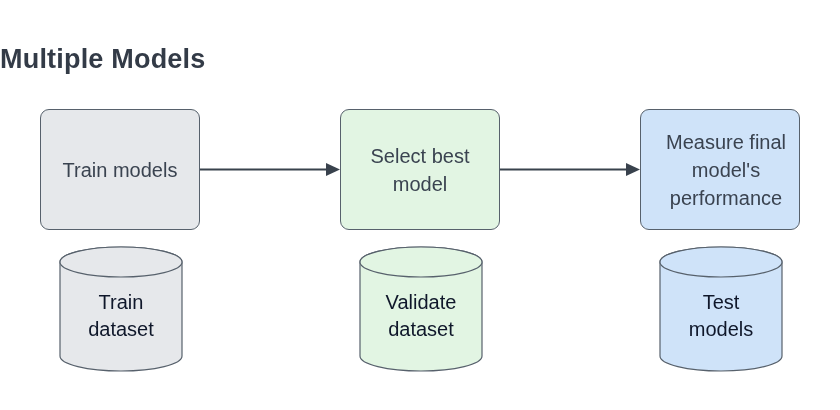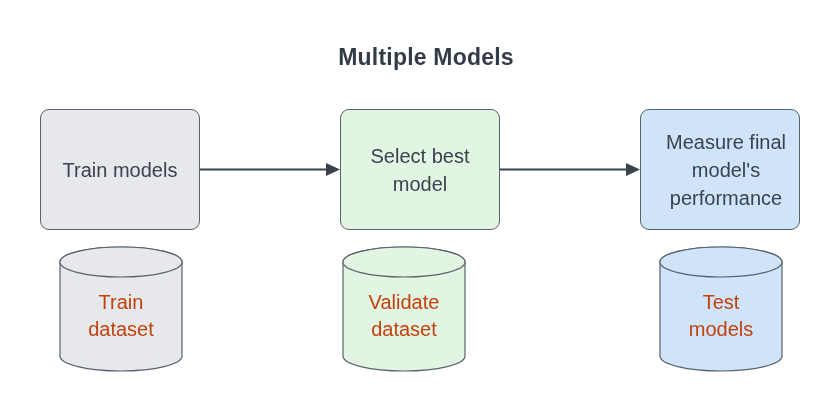--- a/index.html
+++ b/index.html
@@ -10,25 +10,25 @@
   }
   .canvas {
     position: relative;
     width: 840px;
     height: 410px;
     background: #ffffff;
     overflow: hidden;
   }
   .diagram-title {
     position: absolute;
-    left: 12px;
+    left: 0;
     right: 0;
     top: 44px;
-    text-align: center;
-    font-size: 23px;
+    text-align: left;
+    font-size: 27px;
     font-weight: 700;
     color: #333b47;
     letter-spacing: 0.2px;
   }
   .process-node {
     position: absolute;
     top: 109px;
     width: 160px;
     height: 121px;
     box-sizing: border-box;
@@ -84,21 +84,21 @@
     left: 4px;
     right: 4px;
     top: 22px;
     bottom: 8px;
     display: flex;
     align-items: center;
     justify-content: center;
     text-align: center;
     font-size: 20px;
     line-height: 27px;
-    color: #c2410c;
+    color: #0f172a;
     white-space: pre-line;
   }
 </style>
 </head>
 <body>
 
 <div class="canvas">
 
   <div class="diagram-title">Multiple Models</div>
 
@@ -124,21 +124,21 @@
 
   <div class="dataset-node" style="left:59px">
     <svg class="cyl-shape cyl-gray" viewBox="0 0 124 126">
       <path d="M1,16 v94 a61,15 0 0 0 122,0 v-94 a61,15 0 0 0 -122,0 z"></path>
       <ellipse cx="62" cy="16" rx="61" ry="15"></ellipse>
     </svg>
     <div class="dataset-label">Train
 dataset</div>
   </div>
 
-  <div class="dataset-node" style="left:342px">
+  <div class="dataset-node" style="left:359px">
     <svg class="cyl-shape cyl-green" viewBox="0 0 124 126">
       <path d="M1,16 v94 a61,15 0 0 0 122,0 v-94 a61,15 0 0 0 -122,0 z"></path>
       <ellipse cx="62" cy="16" rx="61" ry="15"></ellipse>
     </svg>
     <div class="dataset-label">Validate
 dataset</div>
   </div>
 
   <div class="dataset-node" style="left:659px">
     <svg class="cyl-shape cyl-blue" viewBox="0 0 124 126">

